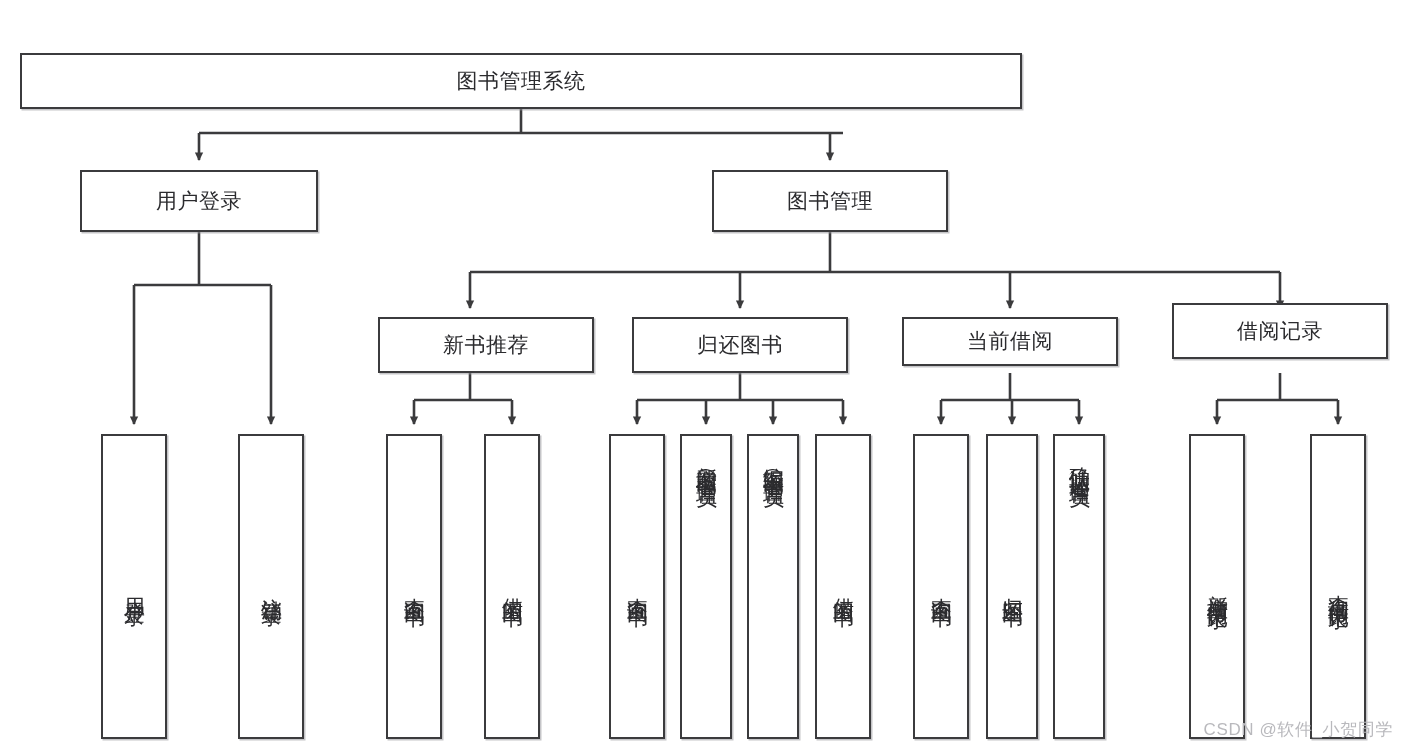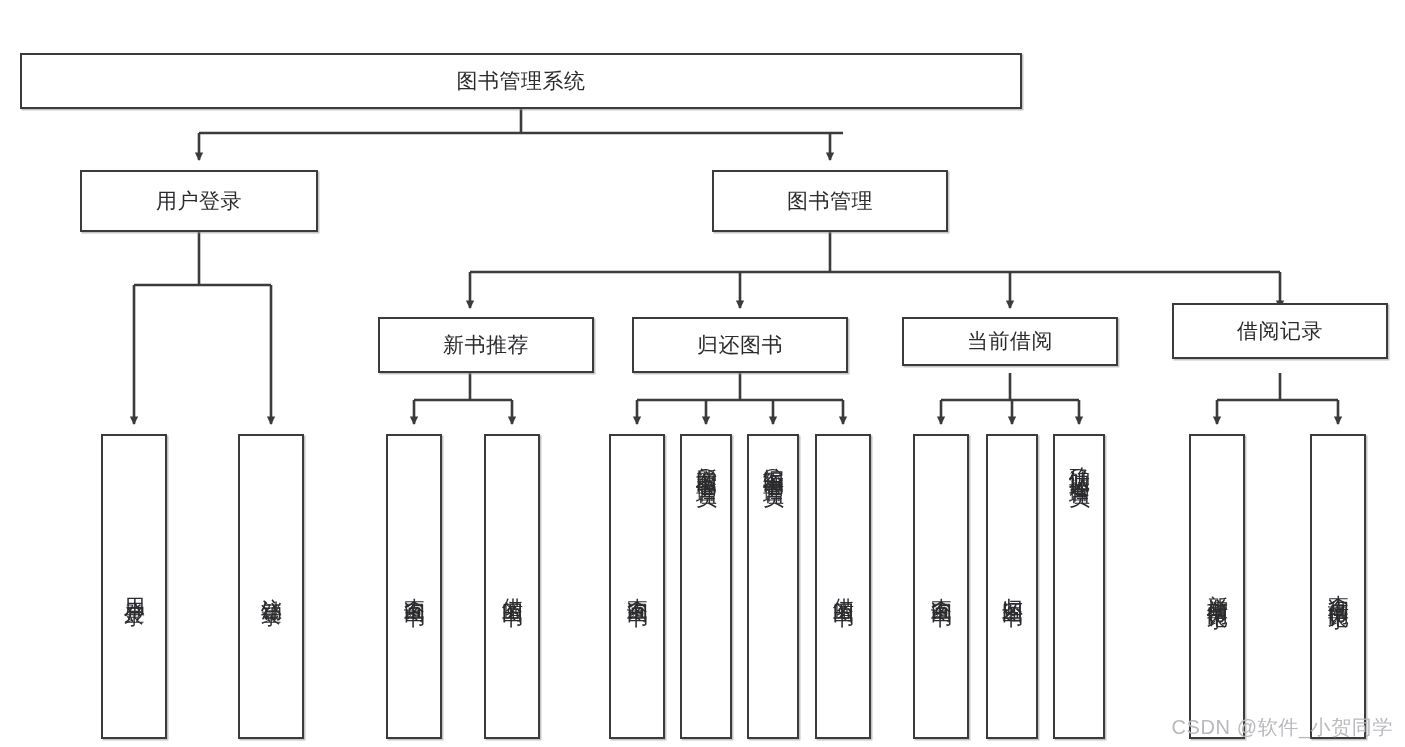--- a/index.html
+++ b/index.html
@@ -60,21 +60,21 @@
     left: 0;
     top: 0;
     width: 1405px;
     height: 747px;
     pointer-events: none;
   }
   #watermark {
     position: absolute;
     right: 12px;
     bottom: 6px;
-    font-size: 20px;
+    font-size: 17px;
     color: #b9b9bd;
     letter-spacing: 0.6px;
     white-space: nowrap;
     user-select: none;
   }
 </style>
 </head>
 <body>
 
 <div id="diagram-root">

